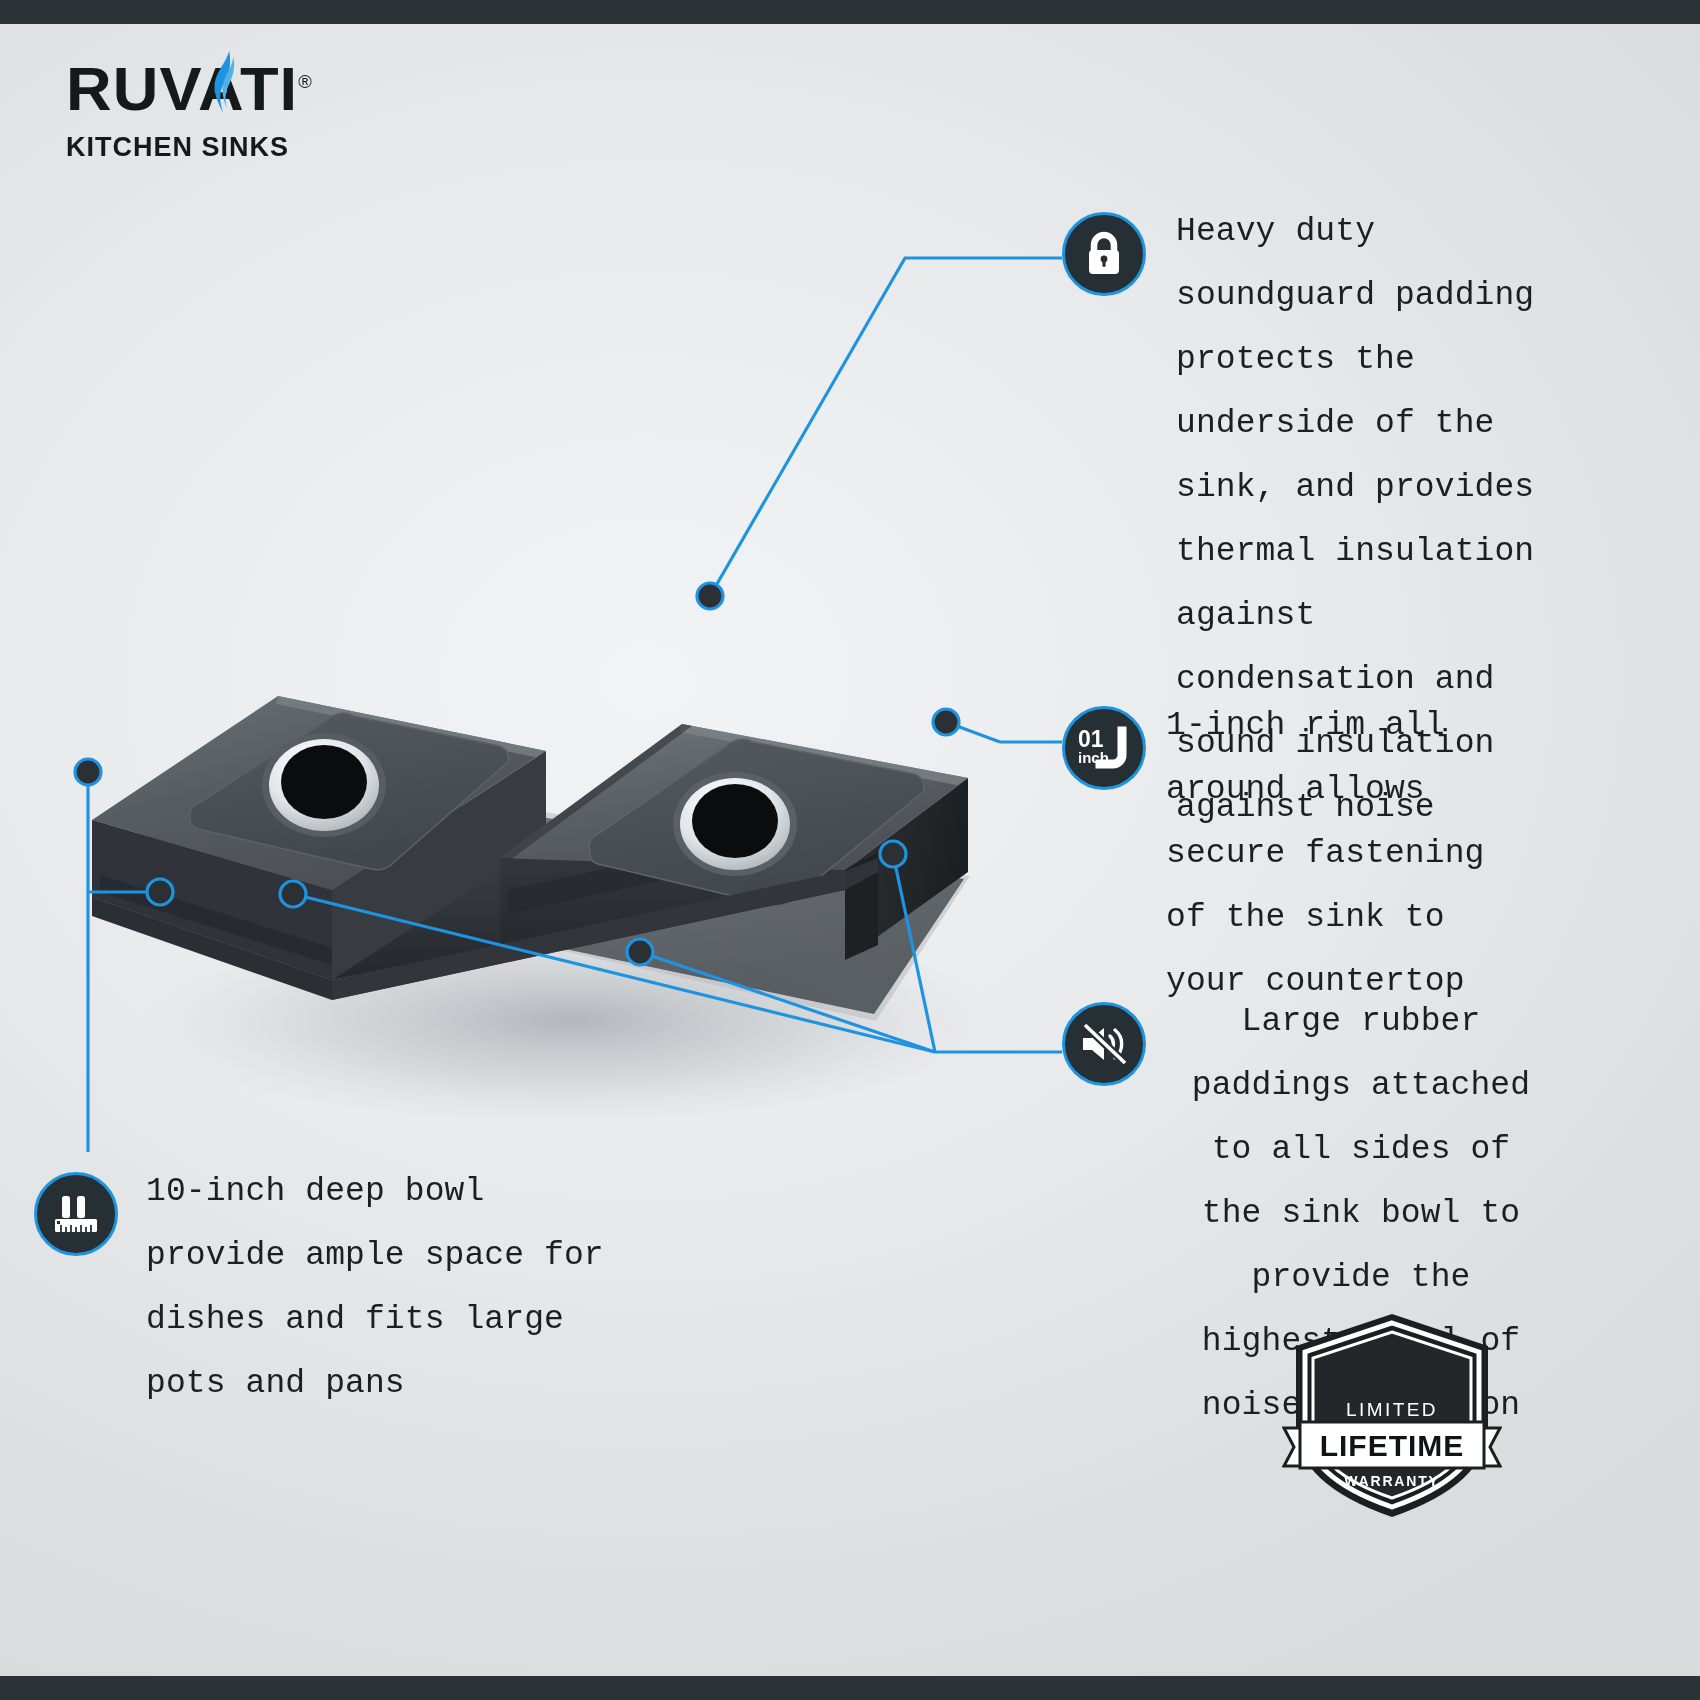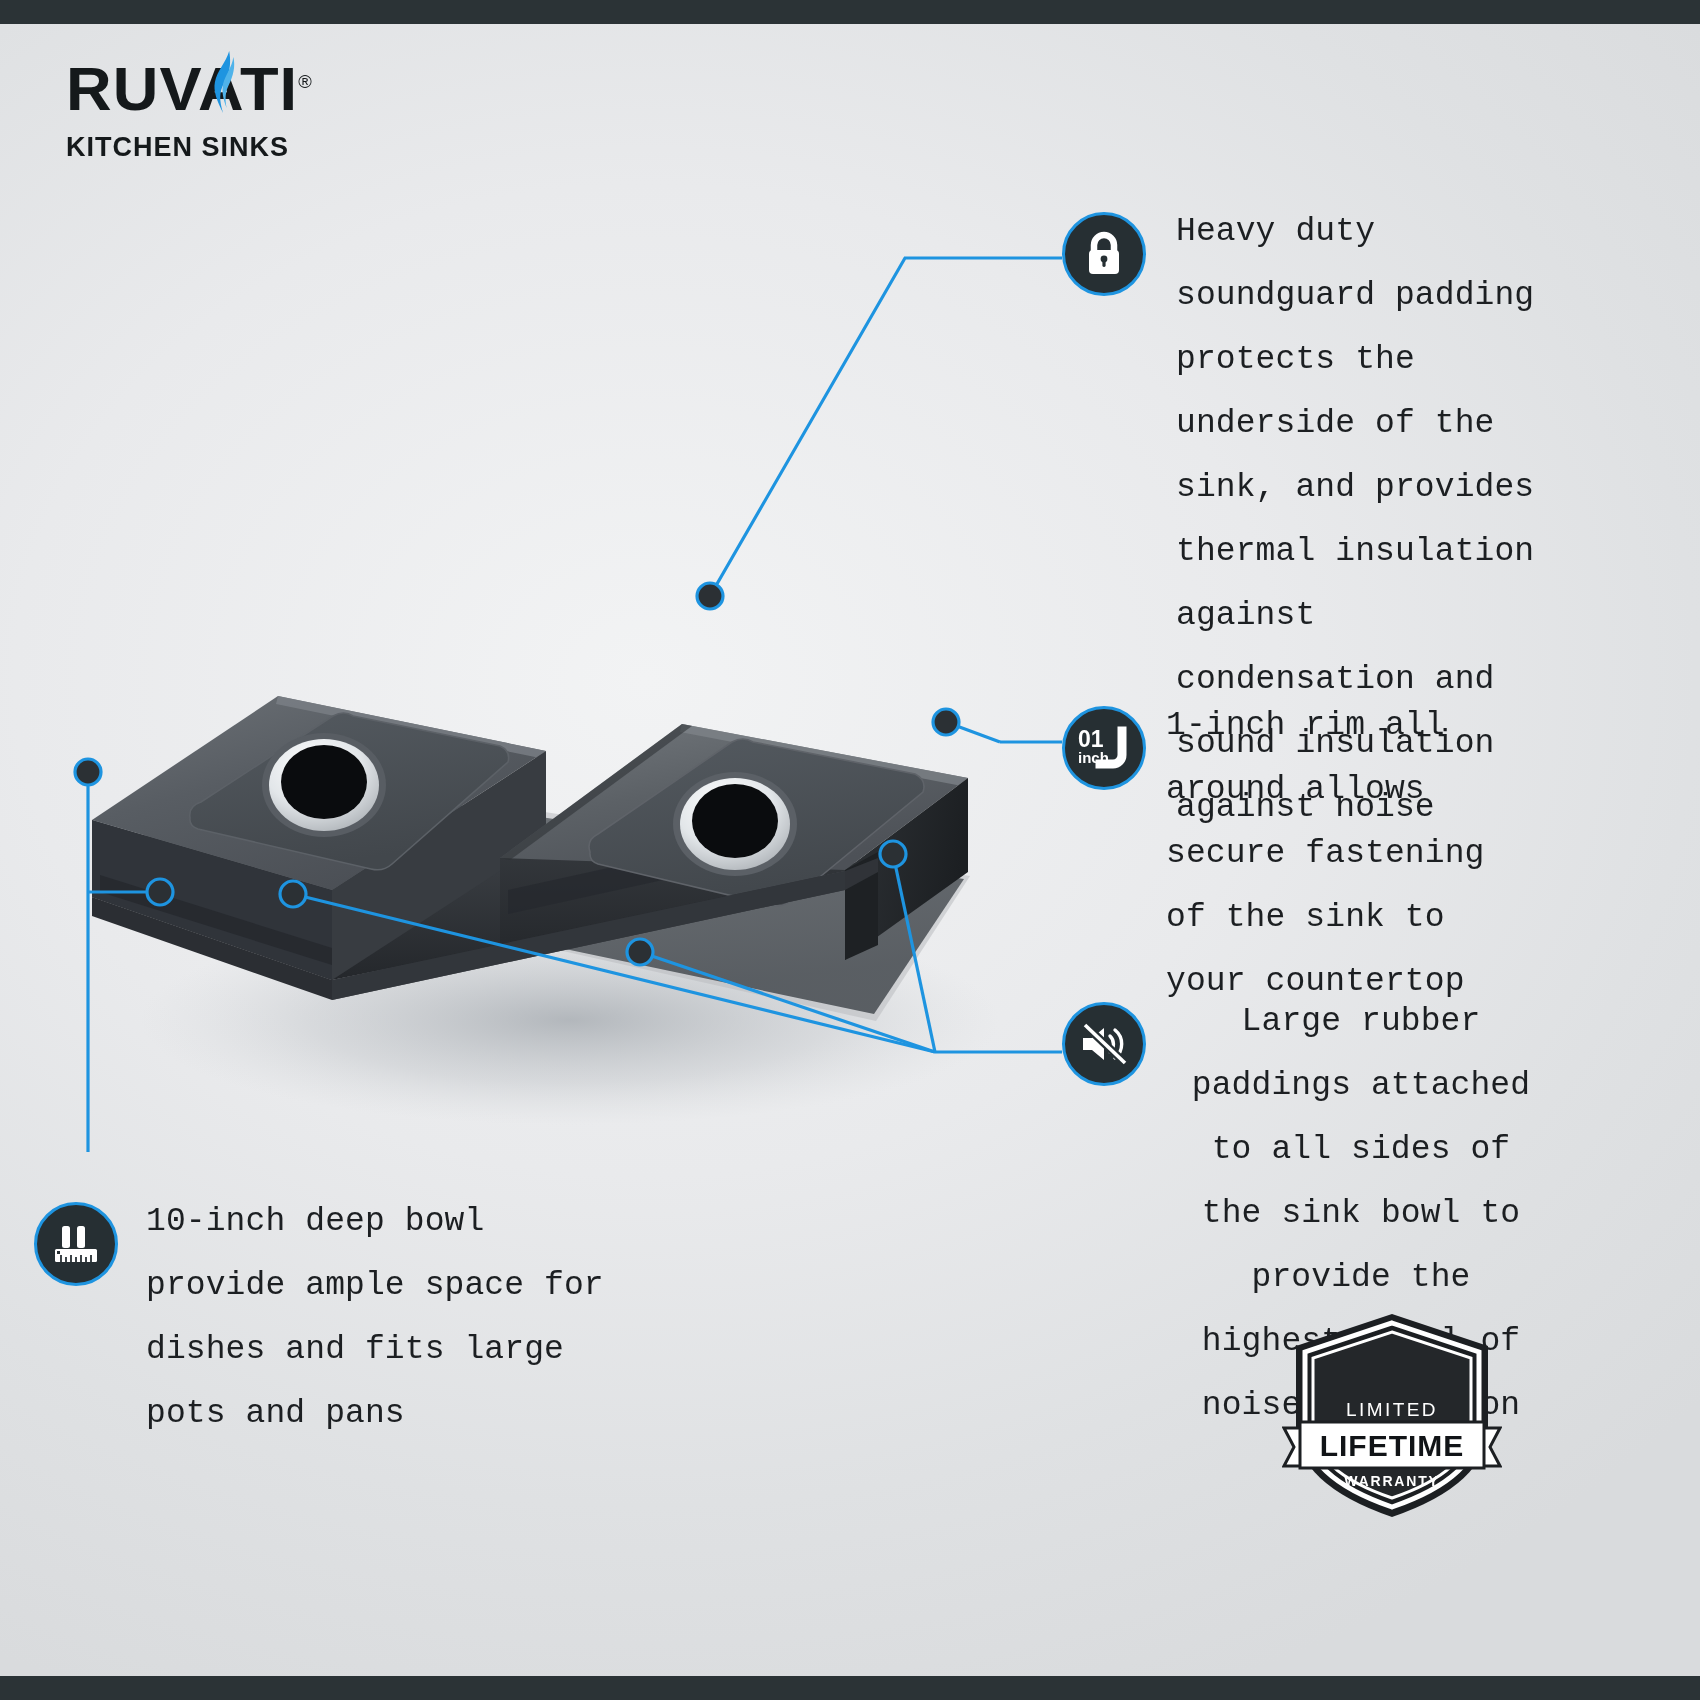--- a/index.html
+++ b/index.html
@@ -115,21 +115,21 @@
     letter-spacing: 0.1px;
     font-family: Liberation Mono, monospace;
     white-space: pre-line;
   }
   #callout-soundguard { left: 1062px; top: 212px; }
   #callout-soundguard .body { margin-left: 30px; width: 370px; margin-top: -12px; }
   #callout-rim { left: 1062px; top: 706px; justify-content: center; }
   #callout-rim .body { margin-left: 20px; width: 370px; margin-top: -12px; }
   #callout-rubber { left: 1062px; top: 1002px; }
   #callout-rubber .body { margin-left: 30px; width: 370px; margin-top: -12px; text-align: center; }
-  #callout-depth { left: 34px; top: 1202px; }
+  #callout-depth { left: 34px; top: 1172px; }
   #callout-depth .body { margin-left: 28px; width: 470px; margin-top: -12px; }
 
   
   #warranty-badge {
     position: absolute;
     left: 1282px;
     top: 1308px;
     width: 220px;
     height: 215px;
     z-index: 35;

